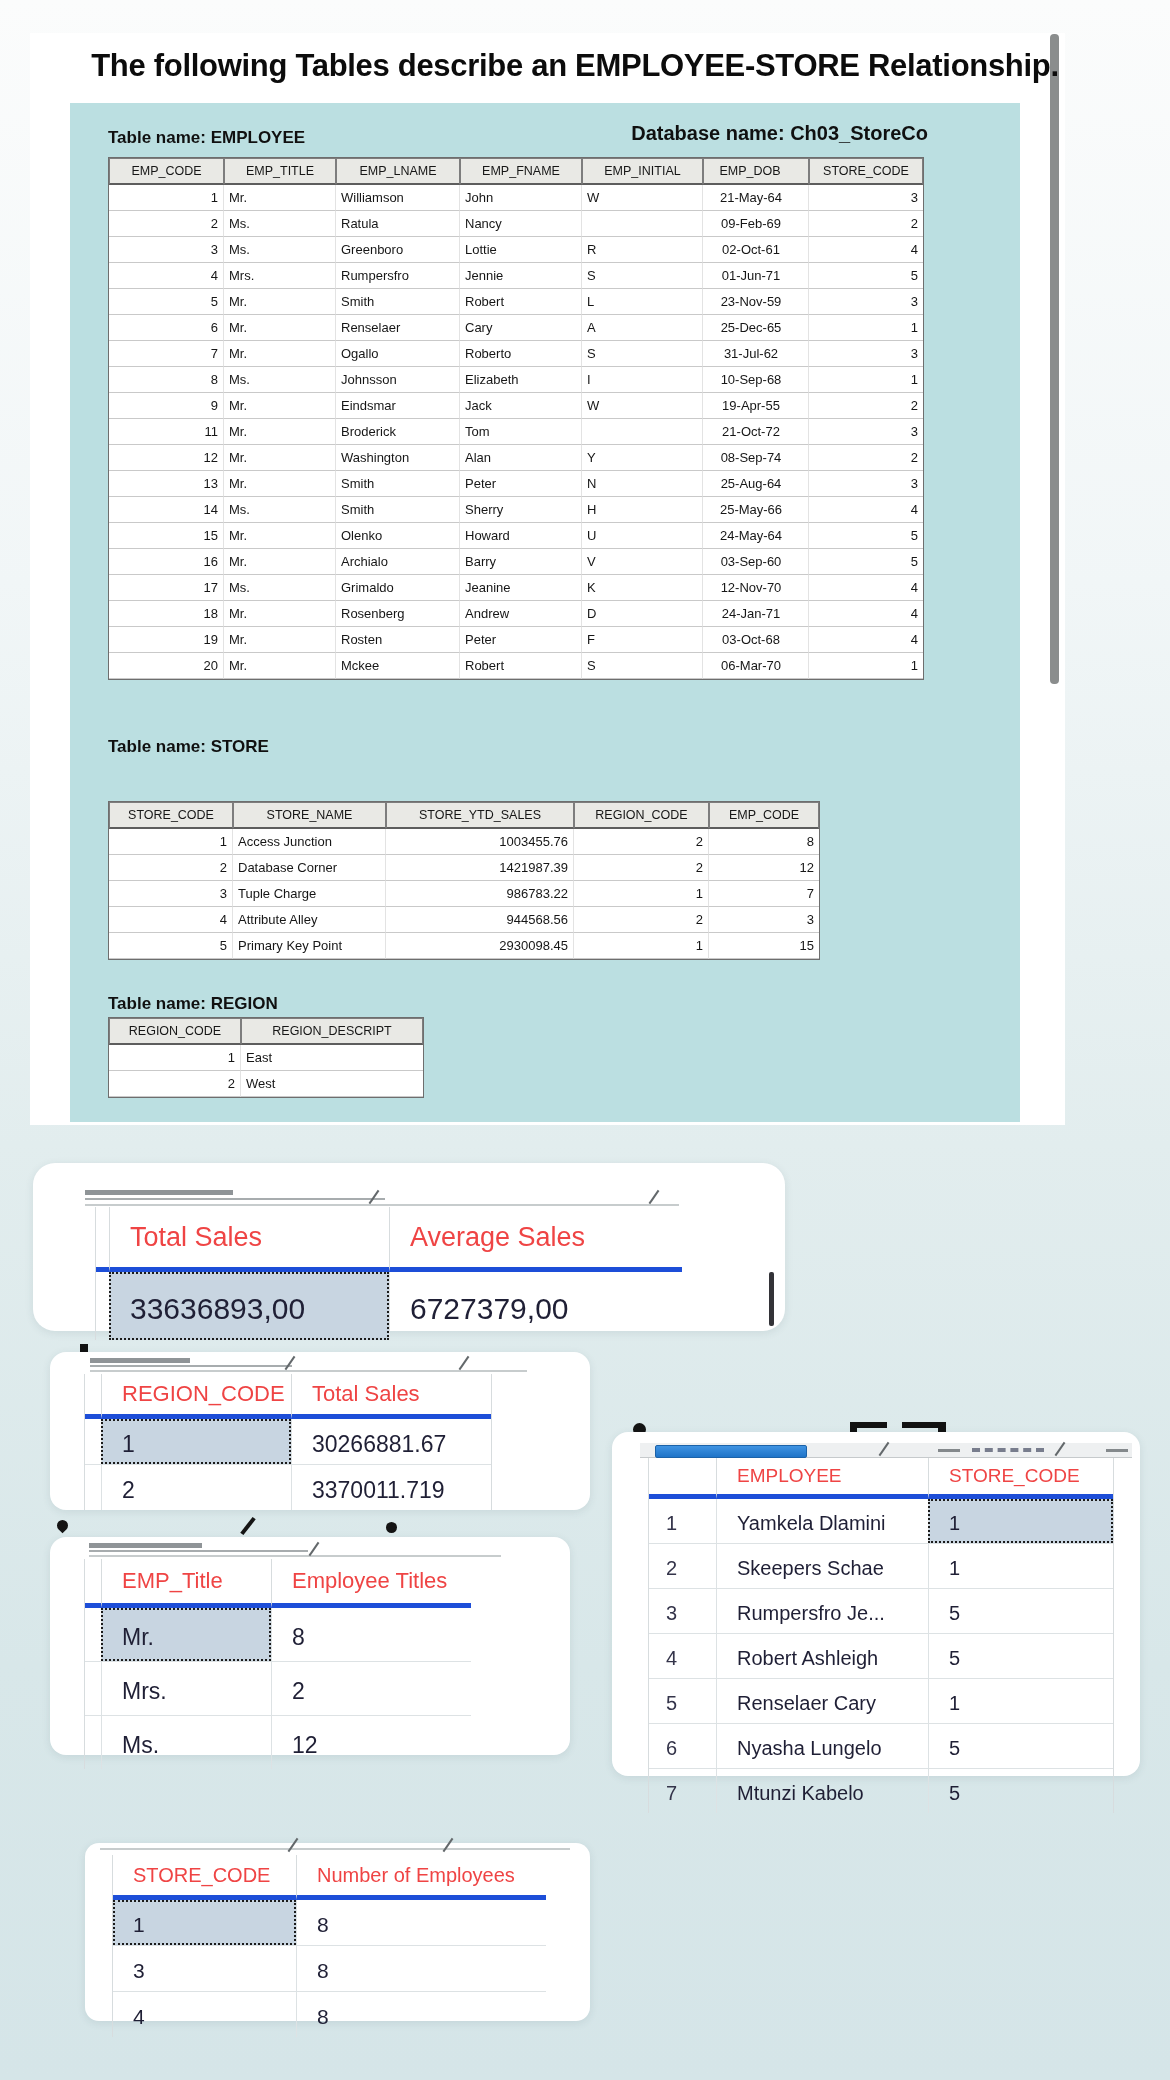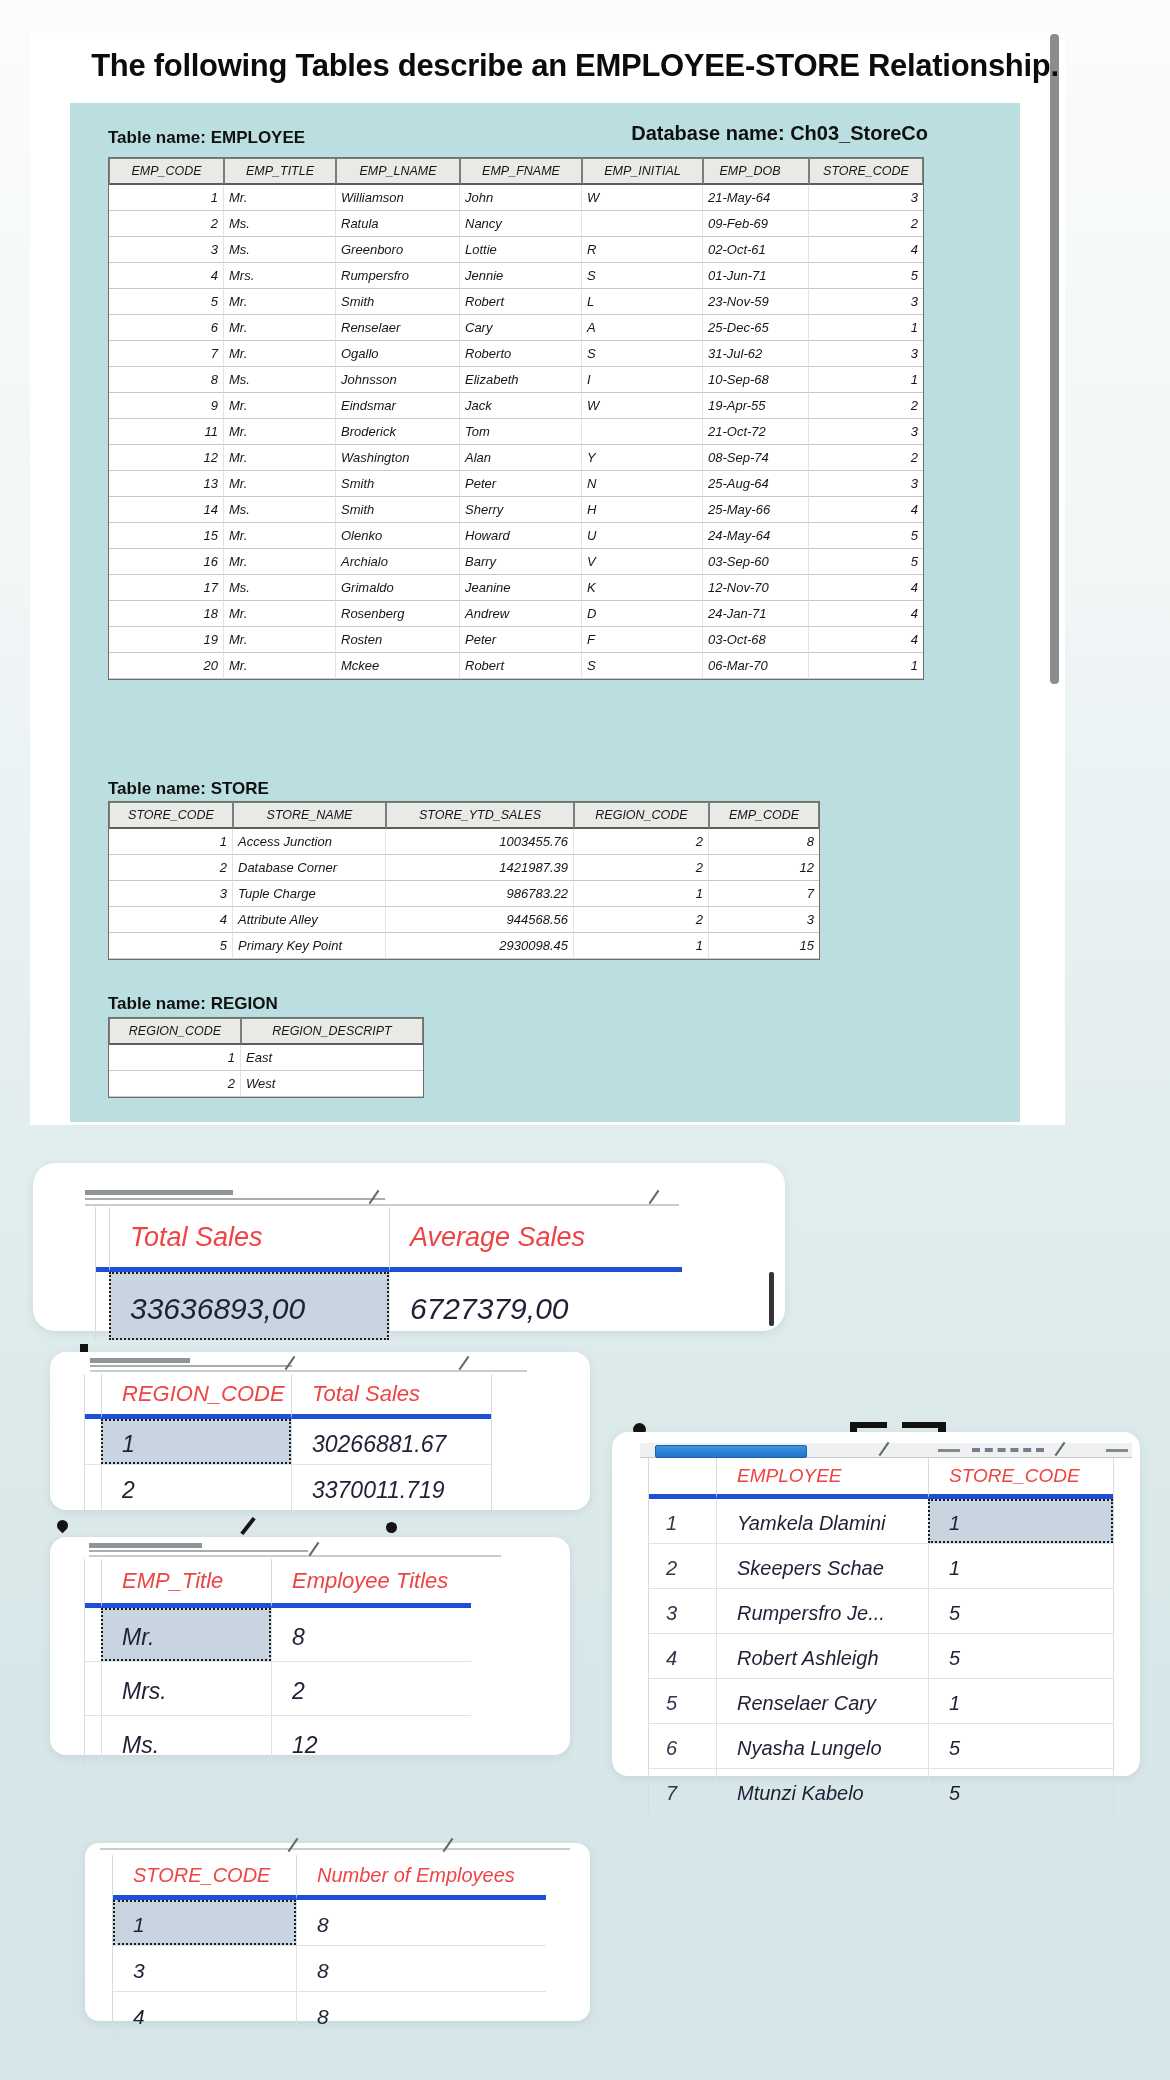--- a/index.html
+++ b/index.html
@@ -13,35 +13,35 @@
   .teal{background:#bbdfe1;}
   .doc-title{
     font-family:Liberation Sans, sans-serif;font-weight:bold;font-size:31px;color:#0c0c0c;
     text-align:center;letter-spacing:-0.3px;
   }
   .tbl-label{font-weight:bold;font-size:17px;color:#101010;}
   .db-label{font-weight:bold;font-size:20px;color:#101010;text-align:right;}
   .scrollbar-thumb{background:#8a8d8d;border-radius:4px;}
 
   
-  table.tbl{border-collapse:separate;border-spacing:0;table-layout:fixed;font-style:italic;}
+  table.tbl{border-collapse:separate;border-spacing:0;table-layout:fixed;}
   table.doc-table{border:1px solid #6e6e6e;background:#fff;font-size:13px;color:#161616;}
   table.doc-table th{
     background:#e9e9e5;border:1px solid #7d7d7d;border-bottom:2px solid #5d5d5d;
     font-weight:normal;font-size:12.5px;height:24px;padding:0 2px;text-align:center;
     overflow:hidden;white-space:nowrap;
   }
   table.doc-table td{
     background:#fff;border-bottom:1px solid #c9c9c9;border-right:1px solid #e3e3e3;
     height:25px;padding:0 5px;white-space:nowrap;overflow:hidden;
   }
   table.doc-table tr td:last-child{border-right:none;}
   .al-r{text-align:right;}
   .al-l{text-align:left;}
-  .al-rd{text-align:left;padding-right:14px !important;}
+  .al-rd{text-align:center;padding-right:14px !important;}
 
   
   table.res-table{color:#1f1f35;border-left:1px solid #d7dcde;}
   table.res-table th{
     font-weight:normal;color:#ef4444;text-align:left;
     border-left:1px solid #d7dcde;border-bottom:5px solid #1d4ed8;
     padding:0 0 0 20px;white-space:nowrap;overflow:hidden;
   }
   table.res-table td{
     border-left:1px solid #dde2e4;padding:5px 0 0 20px;white-space:nowrap;overflow:hidden;
@@ -289,21 +289,21 @@
           <td class="al-l">Mckee</td>
           <td class="al-l">Robert</td>
           <td class="al-l">S</td>
           <td class="al-rd">06-Mar-70</td>
           <td class="al-r">1</td>
         </tr>
       </tbody>
     </table>
   </div>
 
-<div class="abs tbl-label" style="left:108px;top:779px;">Table name: STORE</div>
+<div class="abs tbl-label" style="left:108px;top:737px;">Table name: STORE</div>
 <div class="abs" style="left:108px;top:801px;">
     <table class="tbl doc-table">
       <colgroup>
         <col style="width: 124px;">
         <col style="width: 153px;">
         <col style="width: 188px;">
         <col style="width: 135px;">
         <col style="width: 110px;">
       </colgroup>
       <thead>

